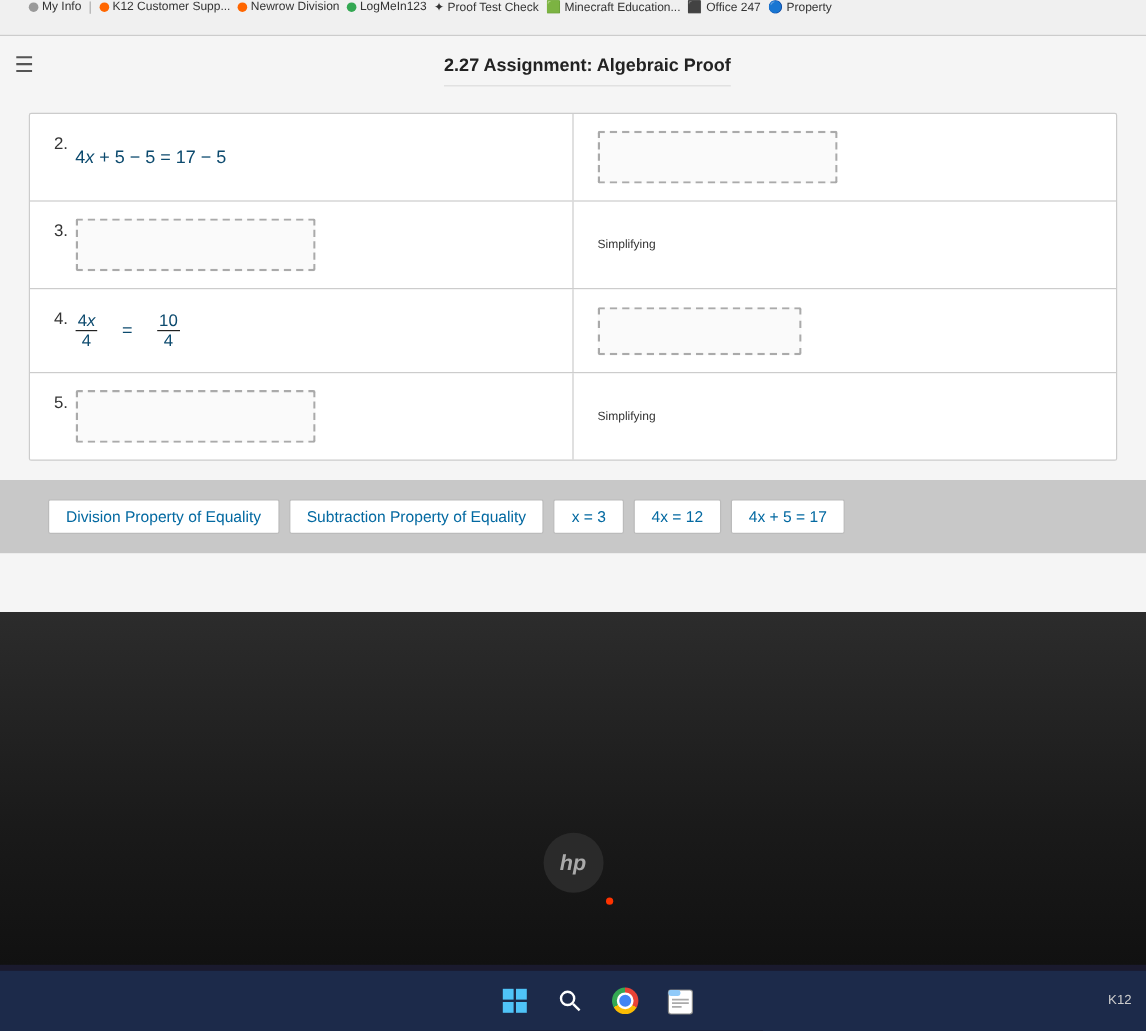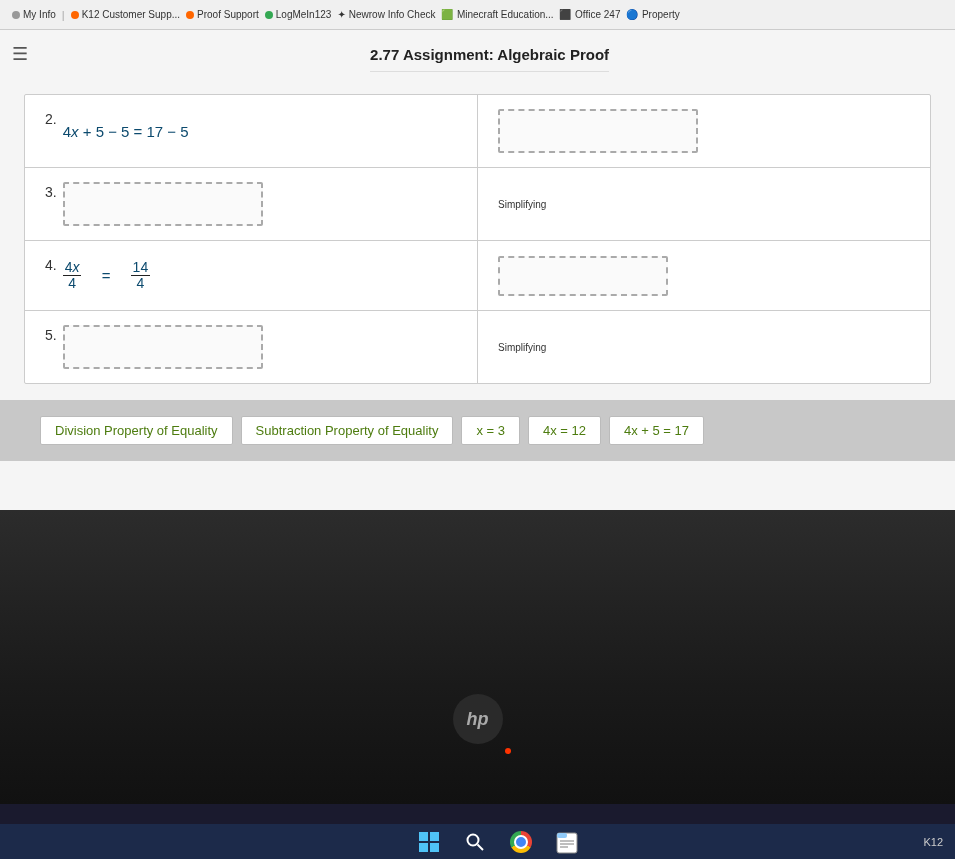--- a/index.html
+++ b/index.html
@@ -10,22 +10,22 @@
       font-family: Arial, sans-serif;
       overflow: hidden;
       position: relative;
     }
 
     
     .browser-bar {
       background: #f0f0f0;
       height: 30px;
       display: flex;
-      align-items: center;
-      padding: 0 12px;
+      align-items: flex-start;
+      padding: 0 24px;
       gap: 6px;
       font-size: 11px;
       color: #333;
       border-bottom: 1px solid #ccc;
     }
     .browser-bar .tab-item {
       display: flex;
       align-items: center;
       gap: 3px;
       white-space: nowrap;
@@ -155,30 +155,30 @@
       align-items: center;
       gap: 8px;
       flex-wrap: wrap;
       min-height: 55px;
     }
     .answer-tile {
       background: #fff;
       border: 1px solid #bbb;
       padding: 6px 14px;
       font-size: 13px;
-      color: #4d7c0f;
+      color: #0369a1;
       border-radius: 2px;
       cursor: pointer;
       white-space: nowrap;
     }
 
     
     .taskbar {
       background: #1c2a4a;
-      height: 35px;
+      height: 50px;
       display: flex;
       align-items: center;
       justify-content: center;
       gap: 16px;
       position: absolute;
       bottom: 0;
       width: 100%;
       padding-left: 40px;
     }
     .taskbar-icon {
@@ -245,50 +245,50 @@
     <span class="dot dot-gray"></span>
     <span>My Info</span>
   </span>
   <span style="color:#aaa">|</span>
   <span class="tab-item">
     <span class="dot dot-orange"></span>
     <span>K12 Customer Supp...</span>
   </span>
   <span class="tab-item">
     <span class="dot dot-orange"></span>
-    <span>Proof Support</span>
+    <span>Newrow Division</span>
   </span>
   <span class="tab-item">
     <span class="dot dot-green"></span>
     <span>LogMeIn123</span>
   </span>
   <span class="tab-item">
     ✦
-    <span>Newrow Info Check</span>
+    <span>Proof Test Check</span>
   </span>
   <span class="tab-item">
     🟩
     <span>Minecraft Education...</span>
   </span>
   <span class="tab-item">
     ⬛
     <span>Office 247</span>
   </span>
   <span class="tab-item">
     🔵
     <span>Property</span>
   </span>
 </div>
 
 <div class="content-area">
 
   <div class="top-bar">
     <span class="hamburger">☰</span>
     <div style="flex:1; text-align:center;">
-      <span class="page-header" style="display:inline-block; font-size:15px; font-weight:bold; color:#222;">2.77 Assignment: Algebraic Proof</span>
+      <span class="page-header" style="display:inline-block; font-size:15px; font-weight:bold; color:#222;">2.27 Assignment: Algebraic Proof</span>
     </div>
   </div>
 
   <div class="proof-container">
 
     <div class="proof-row">
       <div class="cell-left">
         <span class="step-number">2.</span>
         <span class="math-text">
           4<em>x</em> + 5 − 5 = 17 − 5
@@ -312,21 +312,21 @@
     <div class="proof-row">
       <div class="cell-left">
         <span class="step-number">4.</span>
         <span class="math-text" style="display:flex;align-items:center;gap:16px;">
           <span class="fraction">
             <span class="fraction-num">4<em>x</em></span>
             <span class="fraction-den">4</span>
           </span>
           <span>&nbsp;=&nbsp;</span>
           <span class="fraction">
-            <span class="fraction-num">14</span>
+            <span class="fraction-num">10</span>
             <span class="fraction-den">4</span>
           </span>
         </span>
       </div>
       <div class="cell-right">
         <div class="drop-box drop-box-small"></div>
       </div>
     </div>
 
     <div class="proof-row">

